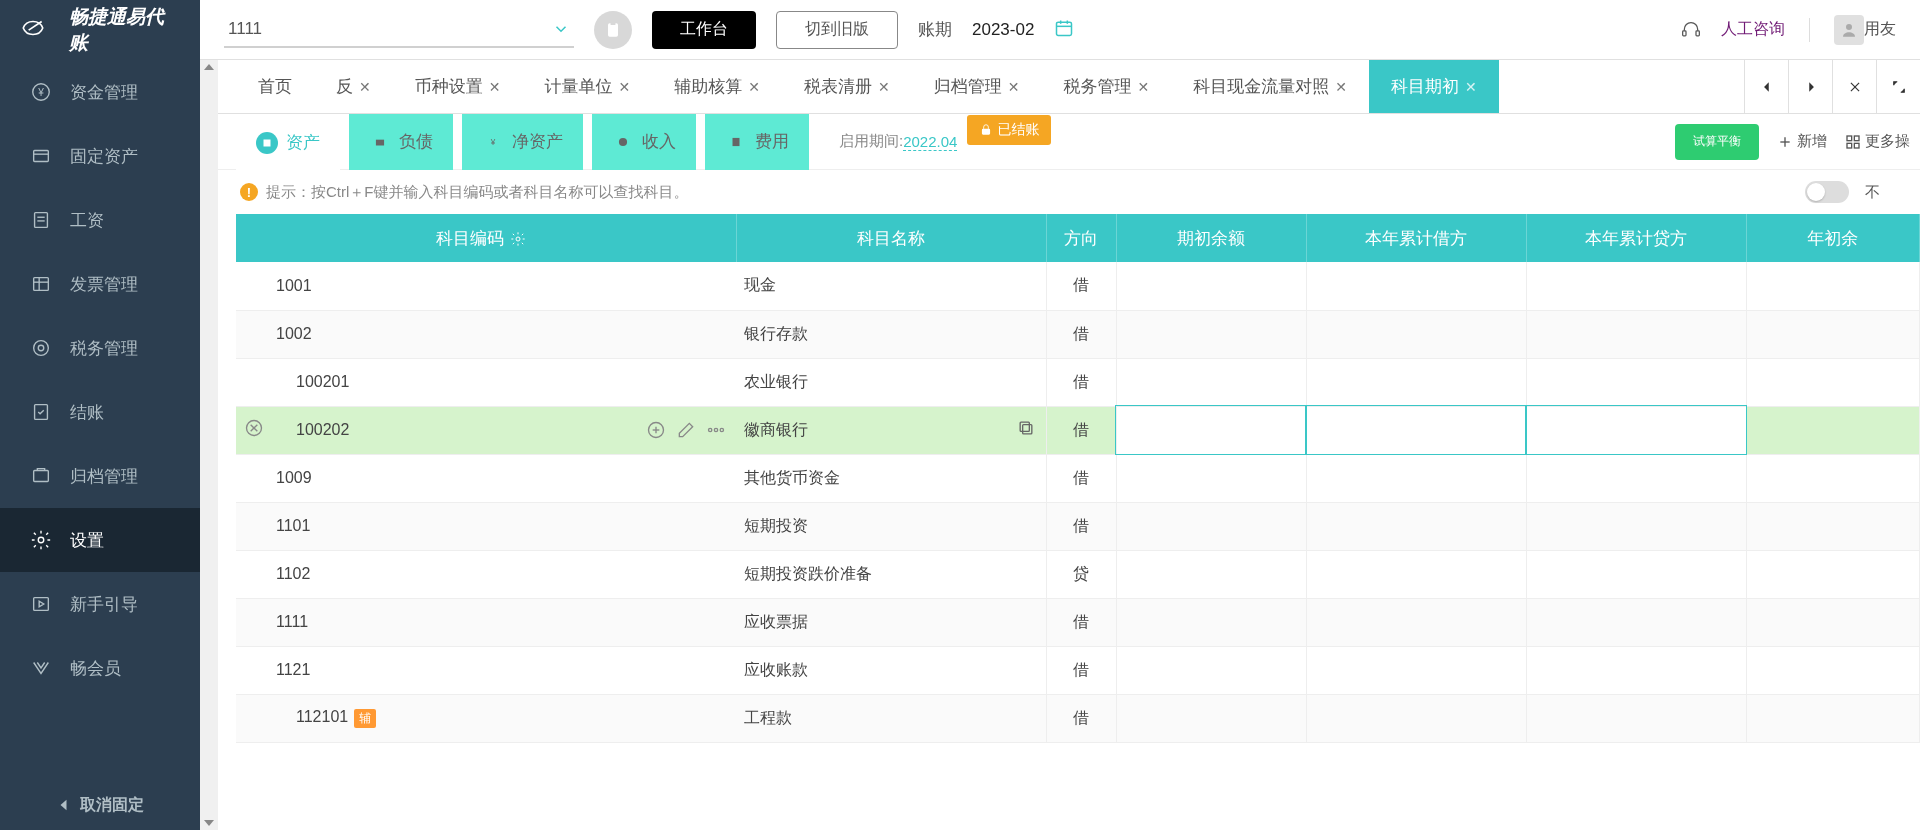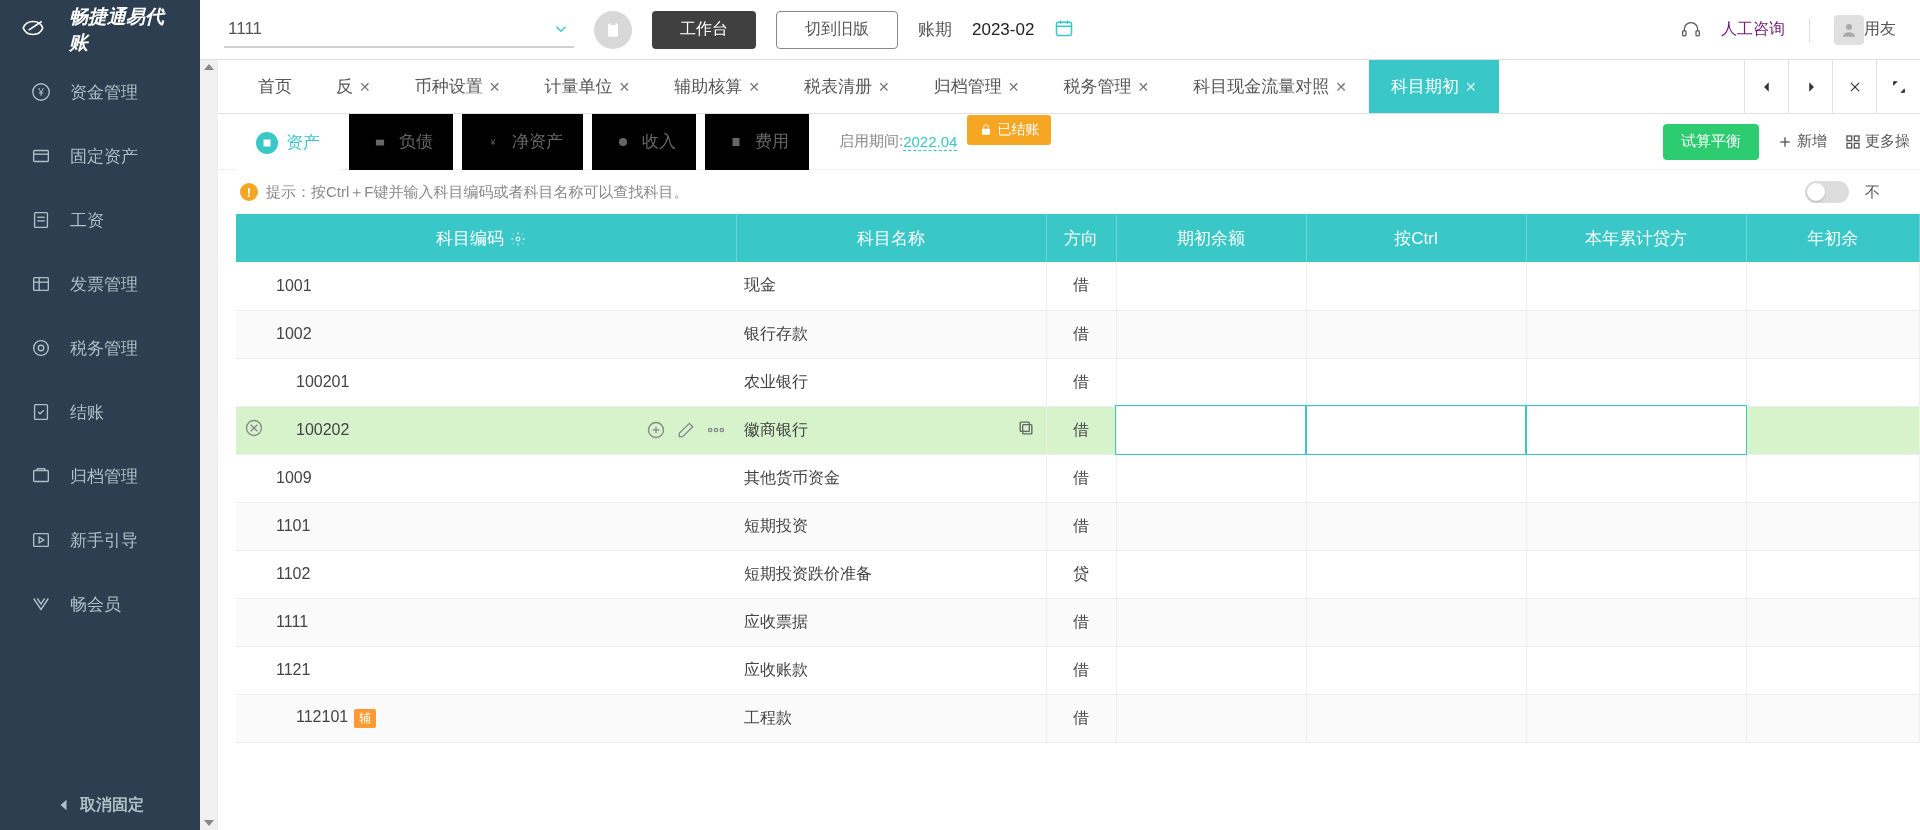--- a/index.html
+++ b/index.html
@@ -24,21 +24,21 @@
 .scroll-gutter .tri.up { border-bottom: 6px solid #888; }
 .scroll-gutter .tri.down { border-top: 6px solid #888; }
 
 
 .topbar { height: 60px; border-bottom: 1px solid #e0e0e0; display: flex; align-items: center; padding: 0 24px; gap: 20px; }
 .company-select { width: 350px; height: 36px; border-bottom: 2px solid #d0d0d0; display: flex; align-items: center; justify-content: space-between; color: #555; font-size: 17px; padding: 0 4px; cursor: pointer; }
 .company-select svg { width: 18px; height: 18px; stroke: #3ac7c7; fill: none; stroke-width: 2; }
 .round-btn { width: 38px; height: 38px; border-radius: 50%; background: #d8d8d8; display: flex; align-items: center; justify-content: center; cursor: pointer; }
 .round-btn svg { width: 20px; height: 20px; fill: #fff; }
 .btn { height: 38px; padding: 0 28px; border-radius: 4px; font-size: 16px; display: flex; align-items: center; justify-content: center; cursor: pointer; }
-.btn.primary { background: #404040; color: #fff; }
+.btn.primary { background: #000000; color: #fff; }
 .btn.outline { border: 1.5px solid #888; color: #555; background: #fff; }
 .period-label { color: #555; font-size: 17px; }
 .period-value { color: #222; font-size: 17px; }
 .cal-icon svg { width: 20px; height: 20px; stroke: #3ac7c7; fill: none; stroke-width: 1.8; }
 .topbar-right { margin-left: auto; display: flex; align-items: center; gap: 24px; }
 .support { display: flex; align-items: center; gap: 20px; color: #701a75; font-size: 16px; cursor: pointer; }
 .support svg { width: 20px; height: 20px; fill: none; stroke: #555; stroke-width: 1.5; }
 .vsep { width: 1px; height: 24px; background: #ddd; }
 .user { display: flex; align-items: center; color: #555; font-size: 16px; cursor: pointer; }
 .avatar { width: 30px; height: 30px; border-radius: 4px; background: #e0e0e0; display: flex; align-items: center; justify-content: center; }
@@ -48,32 +48,32 @@
 .tabs { height: 54px; display: flex; align-items: stretch; border-bottom: 1px solid #e0e0e0; padding-left: 36px; }
 .tab { display: flex; align-items: center; gap: 6px; padding: 0 22px; color: #555; font-size: 17px; cursor: pointer; white-space: nowrap; }
 .tab.active { background: #3ac7c7; color: #fff; }
 .tab .x { font-size: 14px; color: inherit; opacity: 0.8; cursor: pointer; }
 .tab-actions { margin-left: auto; display: flex; align-items: stretch; }
 .tab-act { width: 44px; display: flex; align-items: center; justify-content: center; border-left: 1px solid #e0e0e0; cursor: pointer; color: #333; }
 .tab-act svg { width: 14px; height: 14px; fill: currentColor; }
 
 
 .page-toolbar { height: 56px; display: flex; align-items: center; padding-left: 36px; gap: 0; border-bottom: 1px solid #eee; }
-.subtab { height: 56px; display: flex; align-items: center; gap: 8px; padding: 0 20px; color: #666; font-size: 17px; cursor: pointer; background: #000000; }
+.subtab { height: 56px; display: flex; align-items: center; gap: 8px; padding: 0 20px; color: #666; font-size: 17px; cursor: pointer; background: #5eead4; }
 .subtab.first { border-top-left-radius: 4px; }
 .subtab.active { background: #fff; color: #3ac7c7; border-top: 2px solid #fff; }
 .subtab .sicon { width: 22px; height: 22px; display: flex; align-items: center; justify-content: center; }
 .subtab.active .sicon-circle { background: #3ac7c7; border-radius: 50%; width: 22px; height: 22px; color: #fff; }
 .subtab .sicon svg { width: 14px; height: 14px; fill: currentColor; }
 .enable-period { margin-left: 30px; color: #888; font-size: 15px; display: flex; align-items: center; }
 .enable-period .val { color: #3ac7c7; border-bottom: 1px dashed #3ac7c7; cursor: pointer; }
 .closed-badge { background: #f5a623; color: #fff; font-size: 14px; padding: 6px 12px; border-radius: 3px; display: flex; align-items: center; gap: 4px; margin-left: 10px; position: relative; top: -12px; }
 .closed-badge svg { width: 14px; height: 14px; fill: #fff; }
 .toolbar-right { margin-left: auto; display: flex; align-items: center; gap: 18px; padding-right: 10px; }
-.btn.green { background: #2ecc71; color: #fff; height: 36px; padding: 0 18px; border-radius: 4px; font-size: 15px; }
+.btn.green { background: #2ecc71; color: #fff; height: 36px; padding: 0 18px; border-radius: 4px; font-size: 12px; }
 .link-btn { display: flex; align-items: center; gap: 4px; color: #555; font-size: 15px; cursor: pointer; }
 .link-btn svg { width: 16px; height: 16px; fill: none; stroke: #555; stroke-width: 2; }
 
 
 .hint { height: 44px; display: flex; align-items: center; padding: 0 40px; color: #888; font-size: 15px; gap: 8px; }
 .hint .warn-icon { width: 18px; height: 18px; border-radius: 50%; background: #f5a623; color: #fff; display: flex; align-items: center; justify-content: center; font-size: 13px; font-weight: bold; }
 .hint .toggle { margin-left: auto; width: 44px; height: 22px; border-radius: 11px; background: #ddd; position: relative; cursor: pointer; }
 .hint .toggle::after { content: ""; position: absolute; width: 18px; height: 18px; border-radius: 50%; background: #fff; top: 2px; left: 2px; box-shadow: 0 1px 2px rgba(0,0,0,0.2); }
 .hint .toggle-lbl { color: #555; font-size: 15px; margin-left: 8px; }
 
@@ -179,20 +179,29 @@
         </div>
         <div class="nav-item">
           <span class="icon">
             <svg viewBox="0 0 24 24">
               <rect x="4" y="6" width="16" height="12" rx="1"></rect>
               <path d="M8 6V4h8v2"></path>
             </svg>
           </span>
           <span>归档管理</span>
         </div>
+        <div class="nav-item active">
+          <span class="icon">
+            <svg viewBox="0 0 24 24">
+              <circle cx="12" cy="12" r="3"></circle>
+              <path d="M12 2v3M12 19v3M4.2 4.2l2.1 2.1M17.7 17.7l2.1 2.1M2 12h3M19 12h3M4.2 19.8l2.1-2.1M17.7 6.3l2.1-2.1"></path>
+            </svg>
+          </span>
+          <span>设置</span>
+        </div>
         <div class="nav-item">
           <span class="icon">
             <svg viewBox="0 0 24 24">
               <rect x="4" y="5" width="16" height="14" rx="1"></rect>
               <polygon points="10 9 10 15 15 12"></polygon>
             </svg>
           </span>
           <span>新手引导</span>
         </div>
         <div class="nav-item">
@@ -425,21 +434,21 @@
           </colgroup>
         <thead>
             <tr id="thead-row">
               <th>科目编码<span class="th-gear"><svg viewBox="0 0 24 24">
                     <circle cx="12" cy="12" r="3"></circle>
                     <path d="M12 2v3M12 19v3M4.2 4.2l2.1 2.1M17.7 17.7l2.1 2.1M2 12h3M19 12h3M4.2 19.8l2.1-2.1M17.7 6.3l2.1-2.1"></path>
                   </svg></span></th>
               <th>科目名称</th>
               <th>方向</th>
               <th>期初余额</th>
-              <th>按Ctrl</th>
+              <th>本年累计借方</th>
               <th>本年累计贷方</th>
               <th>年初余</th>
             </tr>
           </thead>
         <tbody id="tbody">
             <tr>
               <td class="code">1001</td>
               <td class="name">现金</td>
               <td class="dir">借</td>
               <td class="num"></td>

